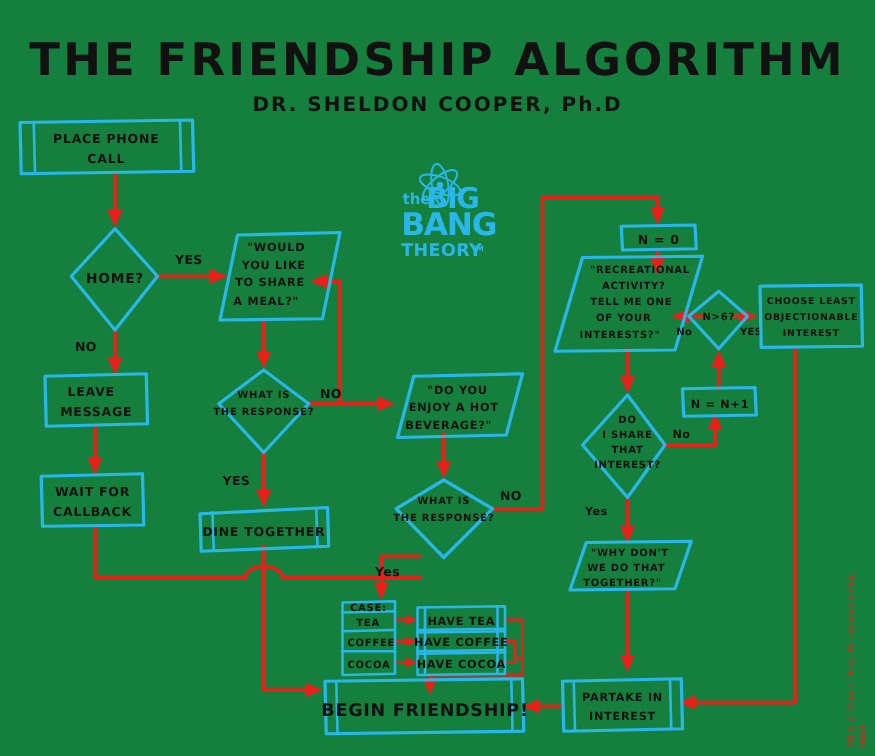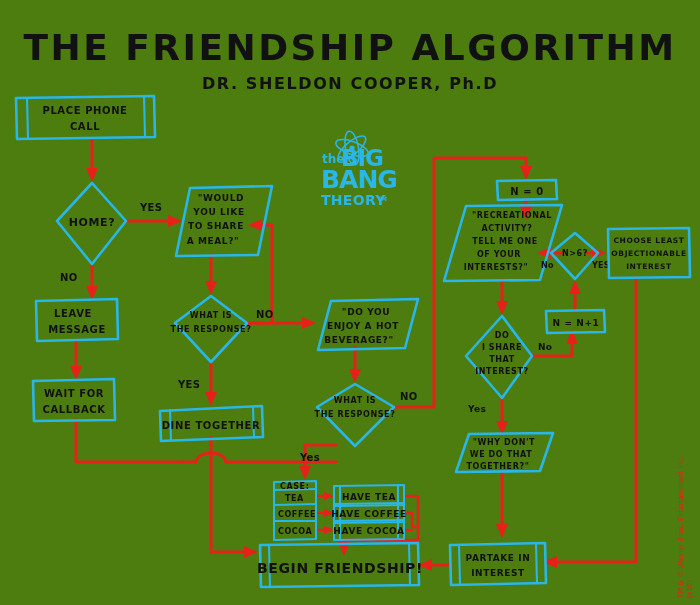--- a/index.html
+++ b/index.html
@@ -4,21 +4,21 @@
 <style>
   html, body {
     margin: 0;
     padding: 0;
     background: #ffffff;
   }
   #page {
     position: relative;
     width: 700px;
     height: 605px;
-    background: #4d7c0f;
+    background: #15803d;
     overflow: hidden;
     font-family: "DejaVu Sans", sans-serif;
   }
   #chart-svg {
     position: absolute;
     inset: 0;
     width: 700px;
     height: 605px;
   }
   .title-text {

